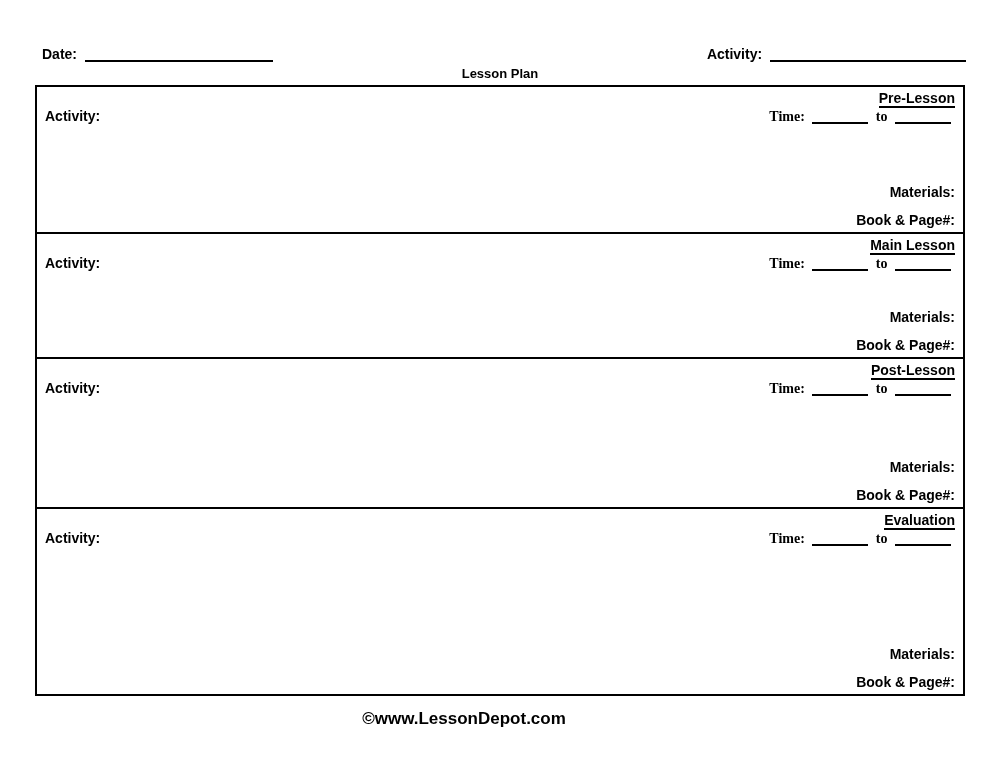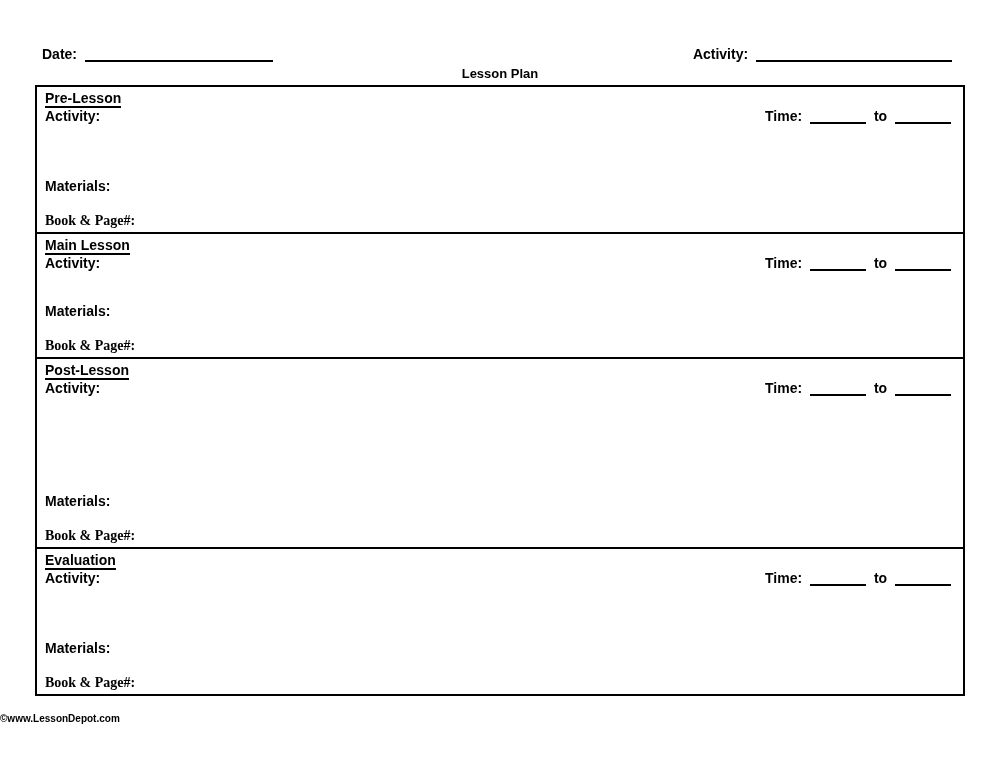--- a/index.html
+++ b/index.html
@@ -8,21 +8,21 @@
     background: #ffffff;
     font-family: "Liberation Sans", sans-serif;
     font-weight: bold;
     color: #000000;
     position: relative;
   }
   .top-row {
     display: flex;
     justify-content: space-between;
     align-items: center;
-    padding: 46px 48px 0 42px;
+    padding: 46px 34px 0 42px;
     font-size: 14px;
     line-height: 16px;
   }
   .field { white-space: nowrap; }
   .blank {
     display: inline-block;
     border-bottom: 2px solid #000000;
     height: 12px;
     transform: translateY(3px);
     margin-left: 4px;
@@ -37,54 +37,55 @@
     margin-top: 2px;
     margin-bottom: 1px;
   }
   .form-box {
     margin: 0 35px;
     border: 2px solid #000000;
     height: 611px;
     display: flex;
     flex-direction: column;
     background: #ffffff;
+    text-align: right;
   }
   .section {
     display: flex;
     flex-direction: column;
     padding: 3px 8px 3px 8px;
     border-bottom: 2px solid #000000;
     font-size: 14px;
     line-height: 17px;
     overflow: hidden;
   }
   .sec-pre  { height: 147px; }
   .sec-main { height: 125px; }
-  .sec-post { height: 190px; }
+  .sec-post { height: 150px; }
   .sec-eval { flex: 1; border-bottom: none; }
   .sec-title-wrap { line-height: 17px; }
   .sec-title-text {
     display: inline-block;
     border-bottom: 2px solid #000000;
     padding-bottom: 0px;
     line-height: 15px;
   }
   .activity-row {
     display: flex;
     justify-content: space-between;
     align-items: baseline;
   }
-  .time-group { white-space: nowrap; }
+  .time-group { white-space: nowrap; font-family: Liberation Serif, serif; }
   .flex-spacer { flex: 1; }
-  .book-row { margin-top: 17px; font-family: Liberation Serif, serif; }
+  .book-row { margin-top: 11px; }
   .footer {
-    text-align: left;
+    text-align: center;
     padding-right: 72px;
     margin-top: 15px;
-    font-size: 10px;
+    font-size: 17px;
     line-height: 16px;
   }
 </style>
 </head>
 <body>
 
 <div>
 
   <div class="top-row">
     <div class="field">

